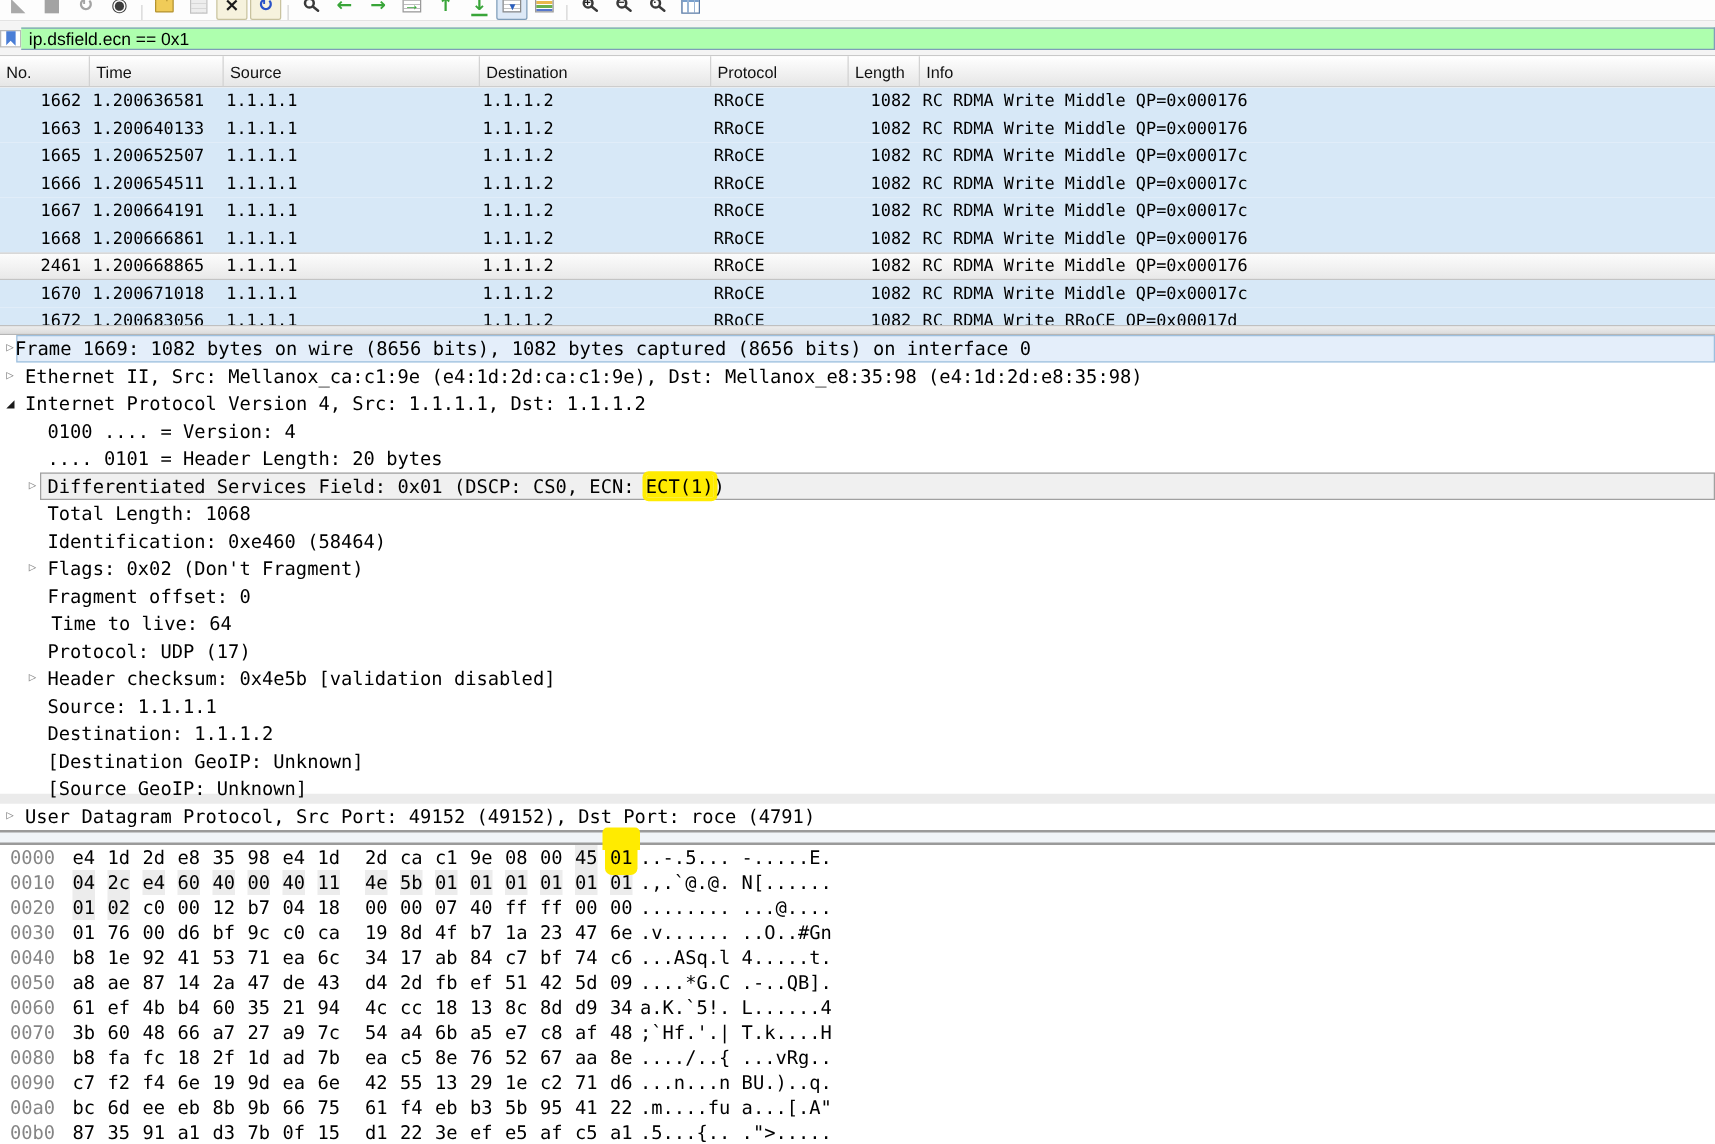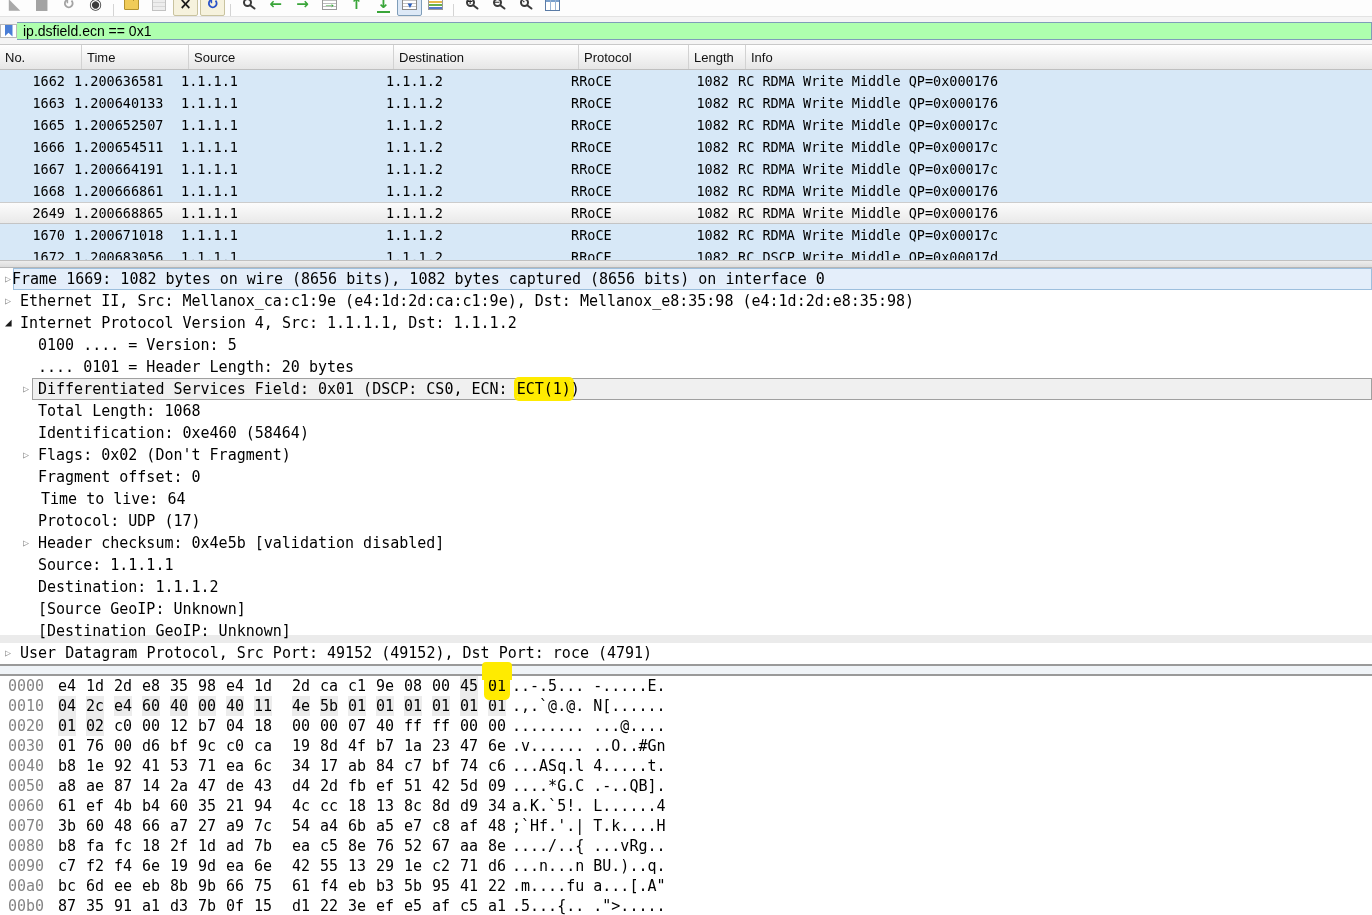--- a/index.html
+++ b/index.html
@@ -177,21 +177,21 @@
     <div class="bookmark-btn">
       <span class="bookmark-glyph"></span>
     </div>
     <div class="filter-input">
       <span>ip.dsfield.ecn == 0x1</span>
     </div>
   </div>
 
   <div>
     <div class="plist-header" id="plist-header">
-        <div class="ph-cell" style="width: 82px; text-align: center;">No.</div>
+        <div class="ph-cell" style="width: 72px; text-align: center;">No.</div>
         <div class="ph-cell" style="width: 107px;">Time</div>
         <div class="ph-cell" style="width: 205px;">Source</div>
         <div class="ph-cell" style="width: 185px;">Destination</div>
         <div class="ph-cell" style="width: 110px;">Protocol</div>
         <div class="ph-cell" style="width: 57px;">Length</div>
         <div class="ph-cell flex">Info</div>
       </div>
     <div class="plist-rows" id="plist-rows">
         <div class="prow">
           <div class="pc r" style="width: 70px; padding: 0px 5px 0px 0px;">1662</div>
@@ -241,21 +241,21 @@
         <div class="prow">
           <div class="pc r" style="width: 70px; padding: 0px 5px 0px 0px;">1668</div>
           <div class="pc" style="width: 107px; padding: 0px 0px 0px 4px;">1.200666861</div>
           <div class="pc" style="width: 205px; padding: 0px 0px 0px 4px;">1.1.1.1</div>
           <div class="pc" style="width: 185px; padding: 0px 0px 0px 4px;">1.1.1.2</div>
           <div class="pc" style="width: 110px; padding: 0px 0px 0px 4px;">RRoCE</div>
           <div class="pc r" style="width: 57px; padding: 0px 5px 0px 0px;">1082</div>
           <div class="pc flex" style="padding: 0px 0px 0px 4px;">RC RDMA Write Middle QP=0x000176</div>
         </div>
         <div class="prow selected">
-          <div class="pc r" style="width: 70px; padding: 0px 5px 0px 0px;">2649</div>
+          <div class="pc r" style="width: 70px; padding: 0px 5px 0px 0px;">2461</div>
           <div class="pc" style="width: 107px; padding: 0px 0px 0px 4px;">1.200668865</div>
           <div class="pc" style="width: 205px; padding: 0px 0px 0px 4px;">1.1.1.1</div>
           <div class="pc" style="width: 185px; padding: 0px 0px 0px 4px;">1.1.1.2</div>
           <div class="pc" style="width: 110px; padding: 0px 0px 0px 4px;">RRoCE</div>
           <div class="pc r" style="width: 57px; padding: 0px 5px 0px 0px;">1082</div>
           <div class="pc flex" style="padding: 0px 0px 0px 4px;">RC RDMA Write Middle QP=0x000176</div>
         </div>
         <div class="prow">
           <div class="pc r" style="width: 70px; padding: 0px 5px 0px 0px;">1670</div>
           <div class="pc" style="width: 107px; padding: 0px 0px 0px 4px;">1.200671018</div>
@@ -265,45 +265,45 @@
           <div class="pc r" style="width: 57px; padding: 0px 5px 0px 0px;">1082</div>
           <div class="pc flex" style="padding: 0px 0px 0px 4px;">RC RDMA Write Middle QP=0x00017c</div>
         </div>
         <div class="prow">
           <div class="pc r" style="width: 70px; padding: 0px 5px 0px 0px;">1672</div>
           <div class="pc" style="width: 107px; padding: 0px 0px 0px 4px;">1.200683056</div>
           <div class="pc" style="width: 205px; padding: 0px 0px 0px 4px;">1.1.1.1</div>
           <div class="pc" style="width: 185px; padding: 0px 0px 0px 4px;">1.1.1.2</div>
           <div class="pc" style="width: 110px; padding: 0px 0px 0px 4px;">RRoCE</div>
           <div class="pc r" style="width: 57px; padding: 0px 5px 0px 0px;">1082</div>
-          <div class="pc flex" style="padding: 0px 0px 0px 4px;">RC DSCP Write Middle QP=0x00017d</div>
+          <div class="pc flex" style="padding: 0px 0px 0px 4px;">RC RDMA Write RRoCE QP=0x00017d</div>
         </div>
       </div>
   </div>
 
   <div class="splitter1"></div>
 
   <div class="details" id="details-pane">
       <div class="drow frame-hl"><span class="exp" style="left: 5px;">▷</span><span class="txt" style="margin-left: 12px;">Frame 1669: 1082 bytes on wire (8656 bits), 1082 bytes captured (8656 bits) on interface 0</span></div>
       <div class="drow"><span class="exp" style="left: 5px;">▷</span><span class="txt" style="margin-left: 20px;">Ethernet II, Src: Mellanox_ca:c1:9e (e4:1d:2d:ca:c1:9e), Dst: Mellanox_e8:35:98 (e4:1d:2d:e8:35:98)</span></div>
       <div class="drow"><span class="exp expanded" style="left: 5px;">◢</span><span class="txt" style="margin-left: 20px;">Internet Protocol Version 4, Src: 1.1.1.1, Dst: 1.1.1.2</span></div>
-      <div class="drow"><span class="txt" style="margin-left: 38px;">0100 .... = Version: 5</span></div>
+      <div class="drow"><span class="txt" style="margin-left: 38px;">0100 .... = Version: 4</span></div>
       <div class="drow"><span class="txt" style="margin-left: 38px;">.... 0101 = Header Length: 20 bytes</span></div>
       <div class="drow sel"><span class="exp" style="left: 23px;">▷</span><span class="txt" style="margin-left: 38px;"><span>Differentiated Services Field: 0x01 (DSCP: CS0, ECN: </span><span class="hl">ECT(1)</span><span>)</span></span></div>
       <div class="drow"><span class="txt" style="margin-left: 38px;">Total Length: 1068</span></div>
       <div class="drow"><span class="txt" style="margin-left: 38px;">Identification: 0xe460 (58464)</span></div>
       <div class="drow"><span class="exp" style="left: 23px;">▷</span><span class="txt" style="margin-left: 38px;">Flags: 0x02 (Don't Fragment)</span></div>
       <div class="drow"><span class="txt" style="margin-left: 38px;">Fragment offset: 0</span></div>
       <div class="drow"><span class="txt" style="margin-left: 41px;">Time to live: 64</span></div>
       <div class="drow"><span class="txt" style="margin-left: 38px;">Protocol: UDP (17)</span></div>
       <div class="drow"><span class="exp" style="left: 23px;">▷</span><span class="txt" style="margin-left: 38px;">Header checksum: 0x4e5b [validation disabled]</span></div>
       <div class="drow"><span class="txt" style="margin-left: 38px;">Source: 1.1.1.1</span></div>
       <div class="drow"><span class="txt" style="margin-left: 38px;">Destination: 1.1.1.2</span></div>
+      <div class="drow"><span class="txt" style="margin-left: 38px;">[Destination GeoIP: Unknown]</span></div>
       <div class="drow"><span class="txt" style="margin-left: 38px;">[Source GeoIP: Unknown]</span></div>
-      <div class="drow"><span class="txt" style="margin-left: 38px;">[Destination GeoIP: Unknown]</span></div>
       <div class="drow band"><span class="exp" style="left: 5px;">▷</span><span class="txt" style="margin-left: 20px;">User Datagram Protocol, Src Port: 49152 (49152), Dst Port: roce (4791)</span></div>
     </div>
 
   <div class="splitter2"></div>
 
   <div class="hexpane" id="hex-pane">
       <div class="hrow"><span class="off">0000</span><span class="hbytes"><span class="hb">e4</span><span class="hb">1d</span><span class="hb">2d</span><span class="hb">e8</span><span class="hb">35</span><span class="hb">98</span><span class="hb">e4</span><span class="hb g8">1d</span><span class="hb">2d</span><span class="hb">ca</span><span class="hb">c1</span><span class="hb">9e</span><span class="hb">08</span><span class="hb">00</span><span class="hb gr">45</span><span class="hb yl">01</span></span><span class="asc">..-.5... -.....E.</span></div>
       <div class="hrow"><span class="off">0010</span><span class="hbytes"><span class="hb gr">04</span><span class="hb gr">2c</span><span class="hb gr">e4</span><span class="hb gr">60</span><span class="hb gr">40</span><span class="hb gr">00</span><span class="hb gr">40</span><span class="hb g8 gr">11</span><span class="hb gr">4e</span><span class="hb gr">5b</span><span class="hb gr">01</span><span class="hb gr">01</span><span class="hb gr">01</span><span class="hb gr">01</span><span class="hb gr">01</span><span class="hb gr">01</span></span><span class="asc">.,.`@.@. N[......</span></div>
       <div class="hrow"><span class="off">0020</span><span class="hbytes"><span class="hb gr">01</span><span class="hb gr">02</span><span class="hb">c0</span><span class="hb">00</span><span class="hb">12</span><span class="hb">b7</span><span class="hb">04</span><span class="hb g8">18</span><span class="hb">00</span><span class="hb">00</span><span class="hb">07</span><span class="hb">40</span><span class="hb">ff</span><span class="hb">ff</span><span class="hb">00</span><span class="hb">00</span></span><span class="asc">........ ...@....</span></div>
       <div class="hrow"><span class="off">0030</span><span class="hbytes"><span class="hb">01</span><span class="hb">76</span><span class="hb">00</span><span class="hb">d6</span><span class="hb">bf</span><span class="hb">9c</span><span class="hb">c0</span><span class="hb g8">ca</span><span class="hb">19</span><span class="hb">8d</span><span class="hb">4f</span><span class="hb">b7</span><span class="hb">1a</span><span class="hb">23</span><span class="hb">47</span><span class="hb">6e</span></span><span class="asc">.v...... ..O..#Gn</span></div>

